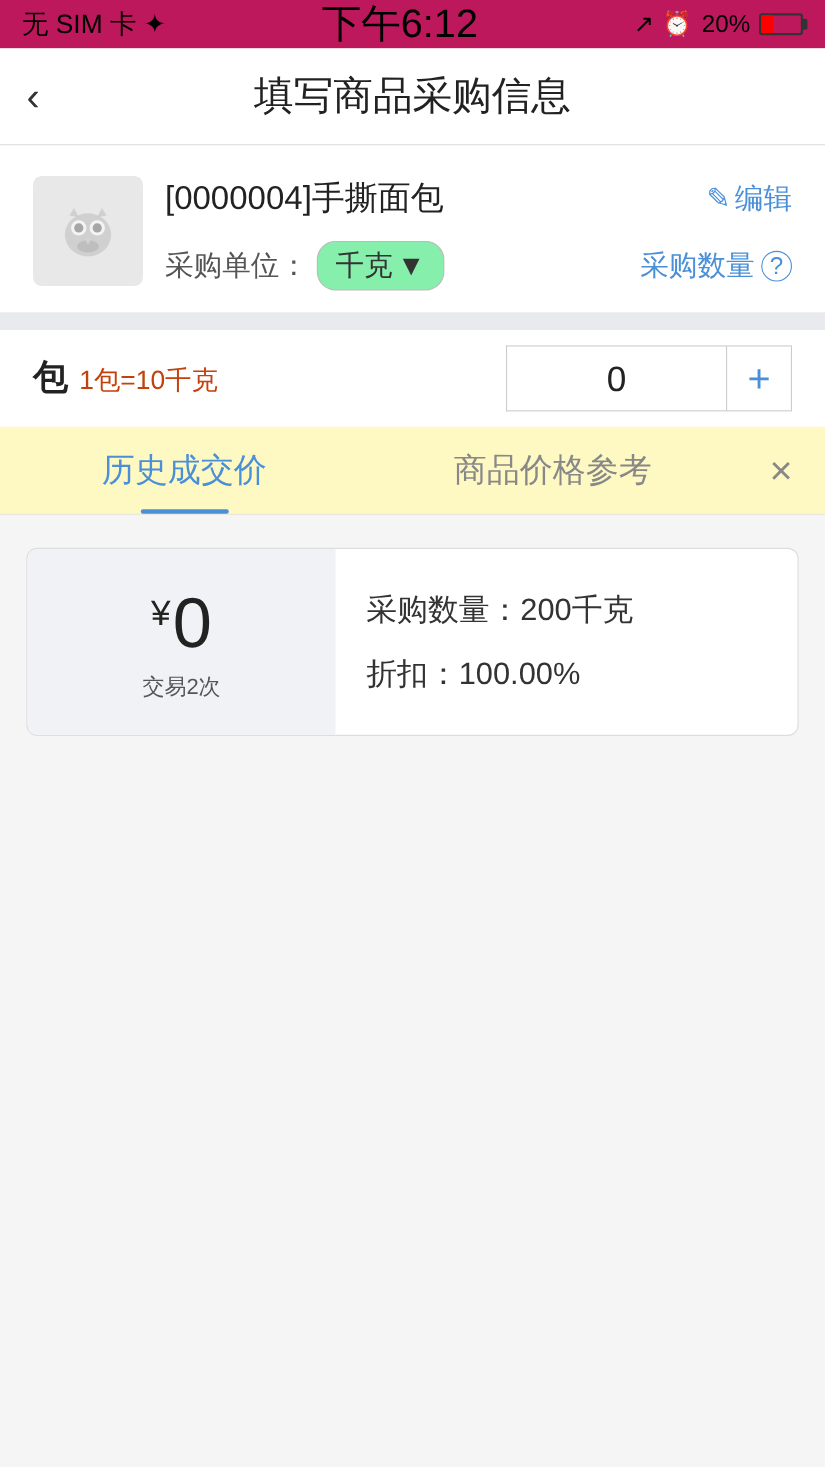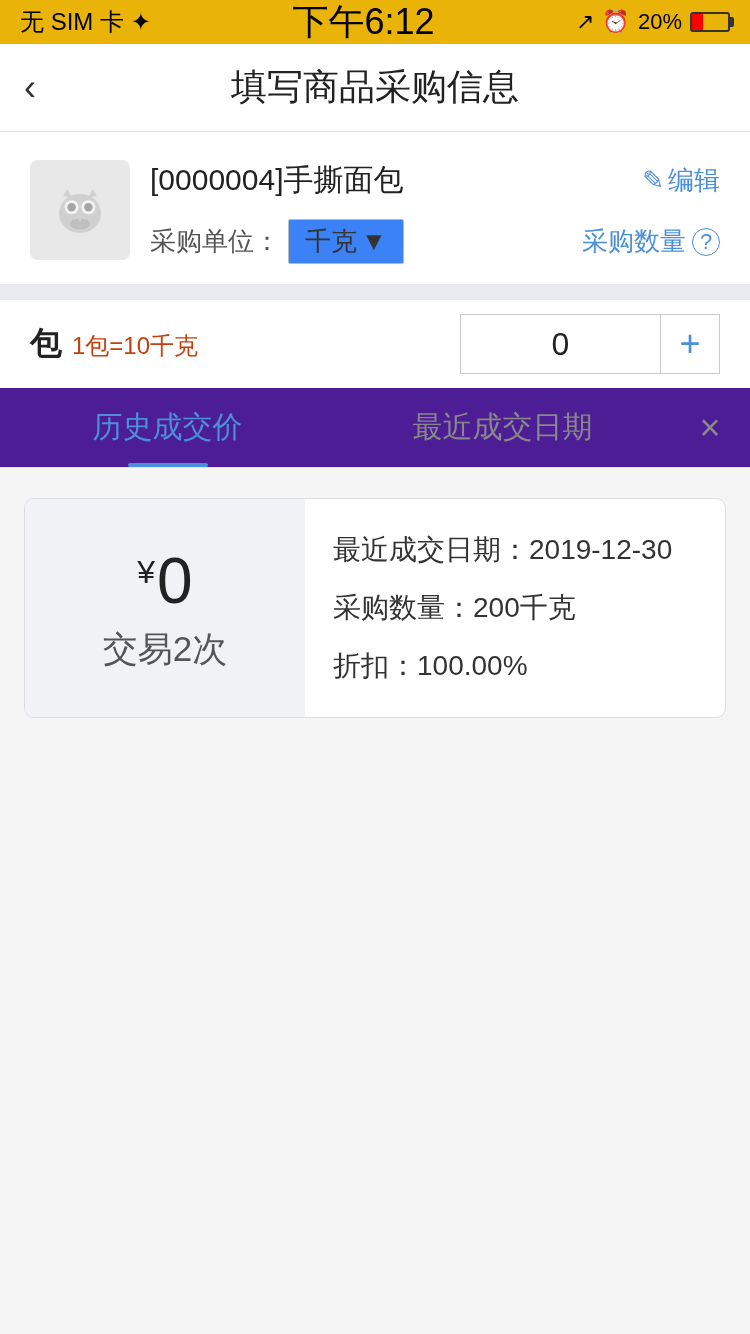--- a/index.html
+++ b/index.html
@@ -9,21 +9,21 @@
       min-height: 1334px;
       font-family: -apple-system, "PingFang SC", "Helvetica Neue", Arial, sans-serif;
       background: #f5f5f5;
       font-size: 28px;
     }
 
     
     .status-bar {
       width: 750px;
       height: 44px;
-      background: #eab308;
+      background: #be185d;
       display: flex;
       align-items: center;
       justify-content: space-between;
       padding: 0 20px;
       font-size: 24px;
       font-weight: 500;
       gap: 48px;
     }
     .status-left {
       display: flex;
@@ -153,25 +153,25 @@
     .unit-label {
       font-size: 26px;
       color: #555;
       display: flex;
       align-items: center;
       gap: 8px;
       font-family: Liberation Serif, serif;
     }
     .unit-select {
       border: 1px solid #bbb;
-      border-radius: 2px;
+      border-radius: 17px;
       padding: 4px 16px;
       font-size: 26px;
       color: #333;
-      background: #3b82f6;
+      background: #86efac;
       display: inline-flex;
       align-items: center;
       gap: 4px;
     }
     .price-ref {
       font-size: 26px;
       color: #4a90d9;
       display: flex;
       align-items: center;
       gap: 6px;
@@ -232,21 +232,21 @@
       display: flex;
       align-items: center;
       justify-content: center;
       font-size: 36px;
       color: #4a90d9;
       cursor: pointer;
     }
 
     
     .tab-row {
-      background: #4c1d95;
+      background: #fef9c3;
       height: 80px;
       display: flex;
       align-items: center;
       border-bottom: 1px solid #e5e5e5;
       position: relative;
     }
     .tab-item {
       flex: 1;
       height: 100%;
       display: flex;
@@ -316,21 +316,21 @@
     .price-currency {
       font-size: 32px;
       margin-top: 10px;
       margin-right: 2px;
     }
     .price-zero {
       font-size: 64px;
       font-weight: 300;
     }
     .price-trades {
-      font-size: 35px;
+      font-size: 20px;
       color: #555;
       margin-top: 8px;
     }
     .price-card-right {
       flex: 1;
       padding: 30px 28px;
       display: flex;
       flex-direction: column;
       gap: 16px;
       justify-content: center;
@@ -418,39 +418,36 @@
     <input class="qty-input" type="text" value="0" readonly="" style="">
     <button class="qty-plus">+</button>
   </div>
 </div>
 
 <div class="tab-row">
   <div class="tab-item active">
     <span>历史成交价</span>
   </div>
   <div class="tab-item">
-    <span>最近成交日期</span>
+    <span>商品价格参考</span>
   </div>
   <div class="tab-close">×</div>
 </div>
 
 <div class="price-card-area">
   <div class="price-card">
     <div class="price-card-left">
       <div class="price-amount">
         <span class="price-currency">¥</span>
         <span class="price-zero">0</span>
       </div>
       <div class="price-trades">交易2次</div>
     </div>
     <div class="price-card-right">
       <div class="price-detail-row">
-        <span>最近成交日期：</span><span>2019-12-30</span>
-      </div>
-      <div class="price-detail-row">
         <span>采购数量：</span><span>200千克</span>
       </div>
       <div class="price-detail-row">
         <span>折扣：</span><span>100.00%</span>
       </div>
     </div>
   </div>
 </div>
 
 </body></html>

